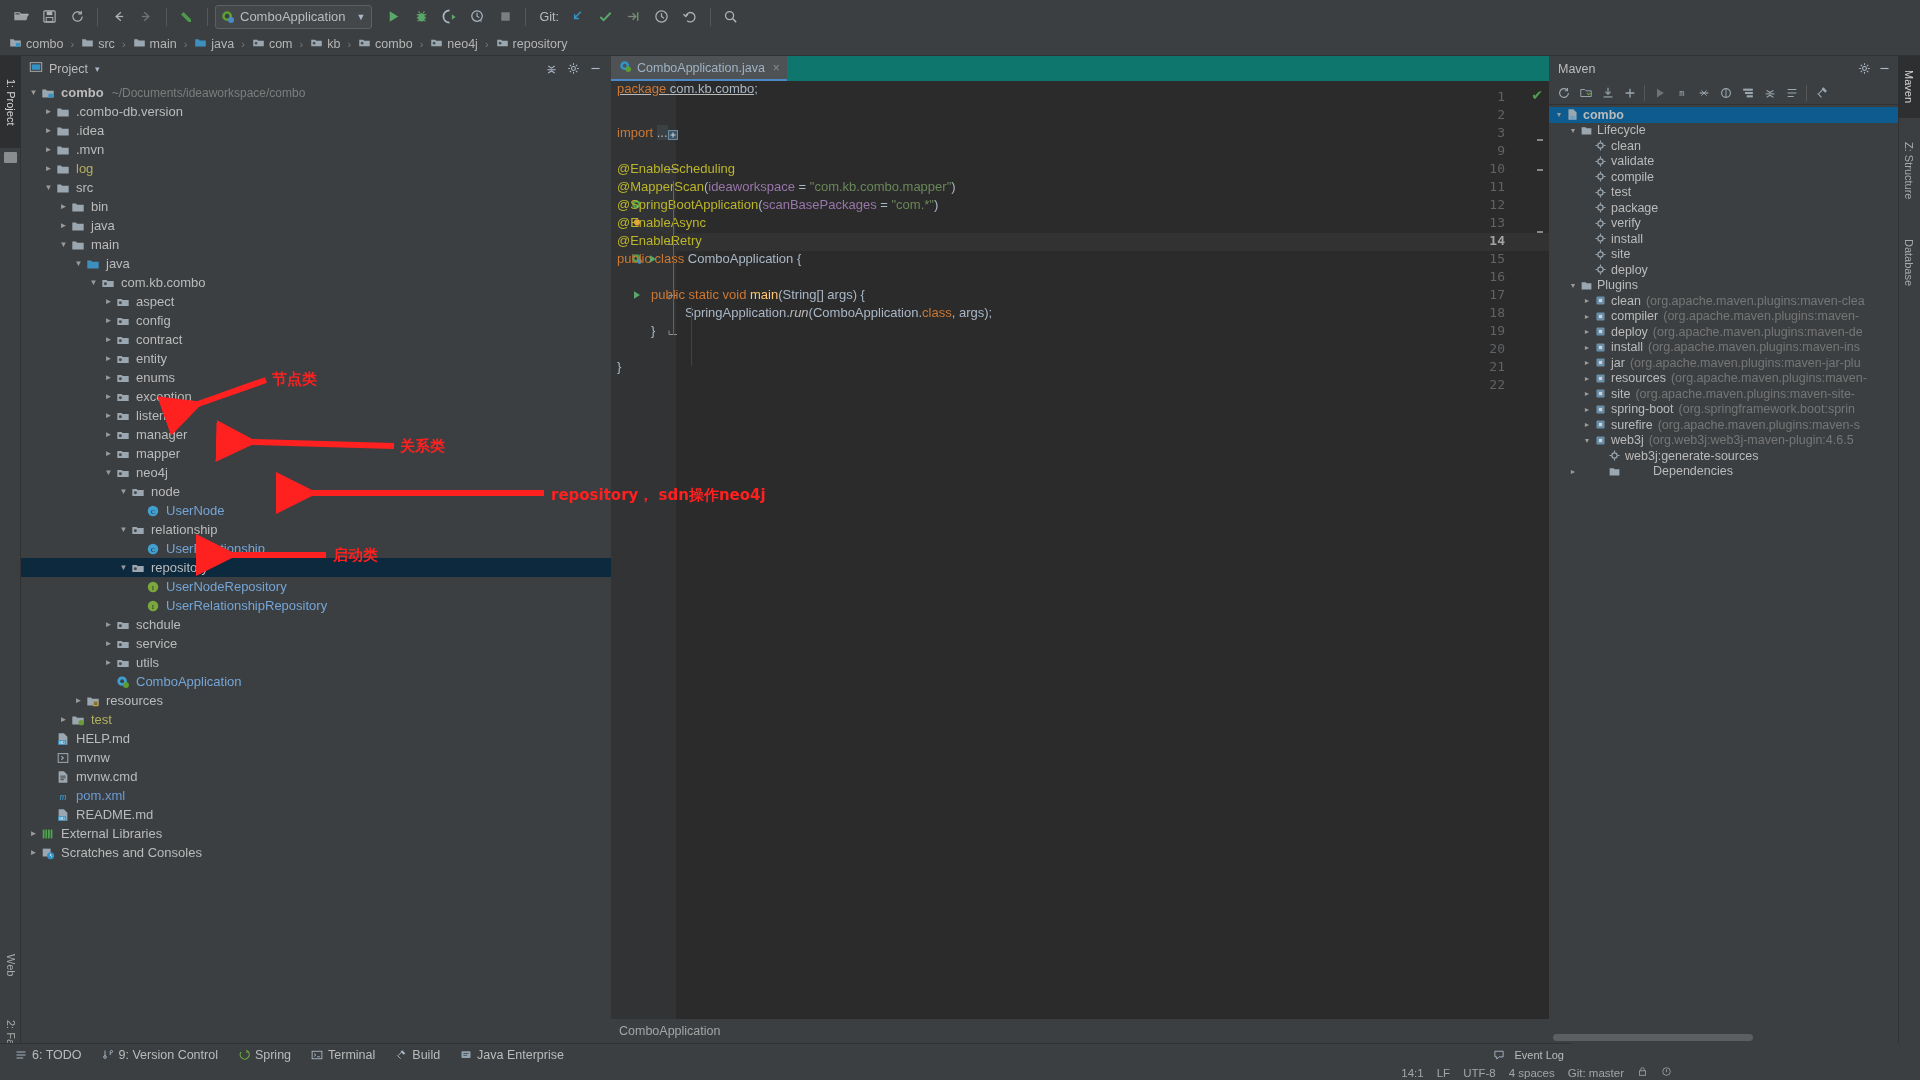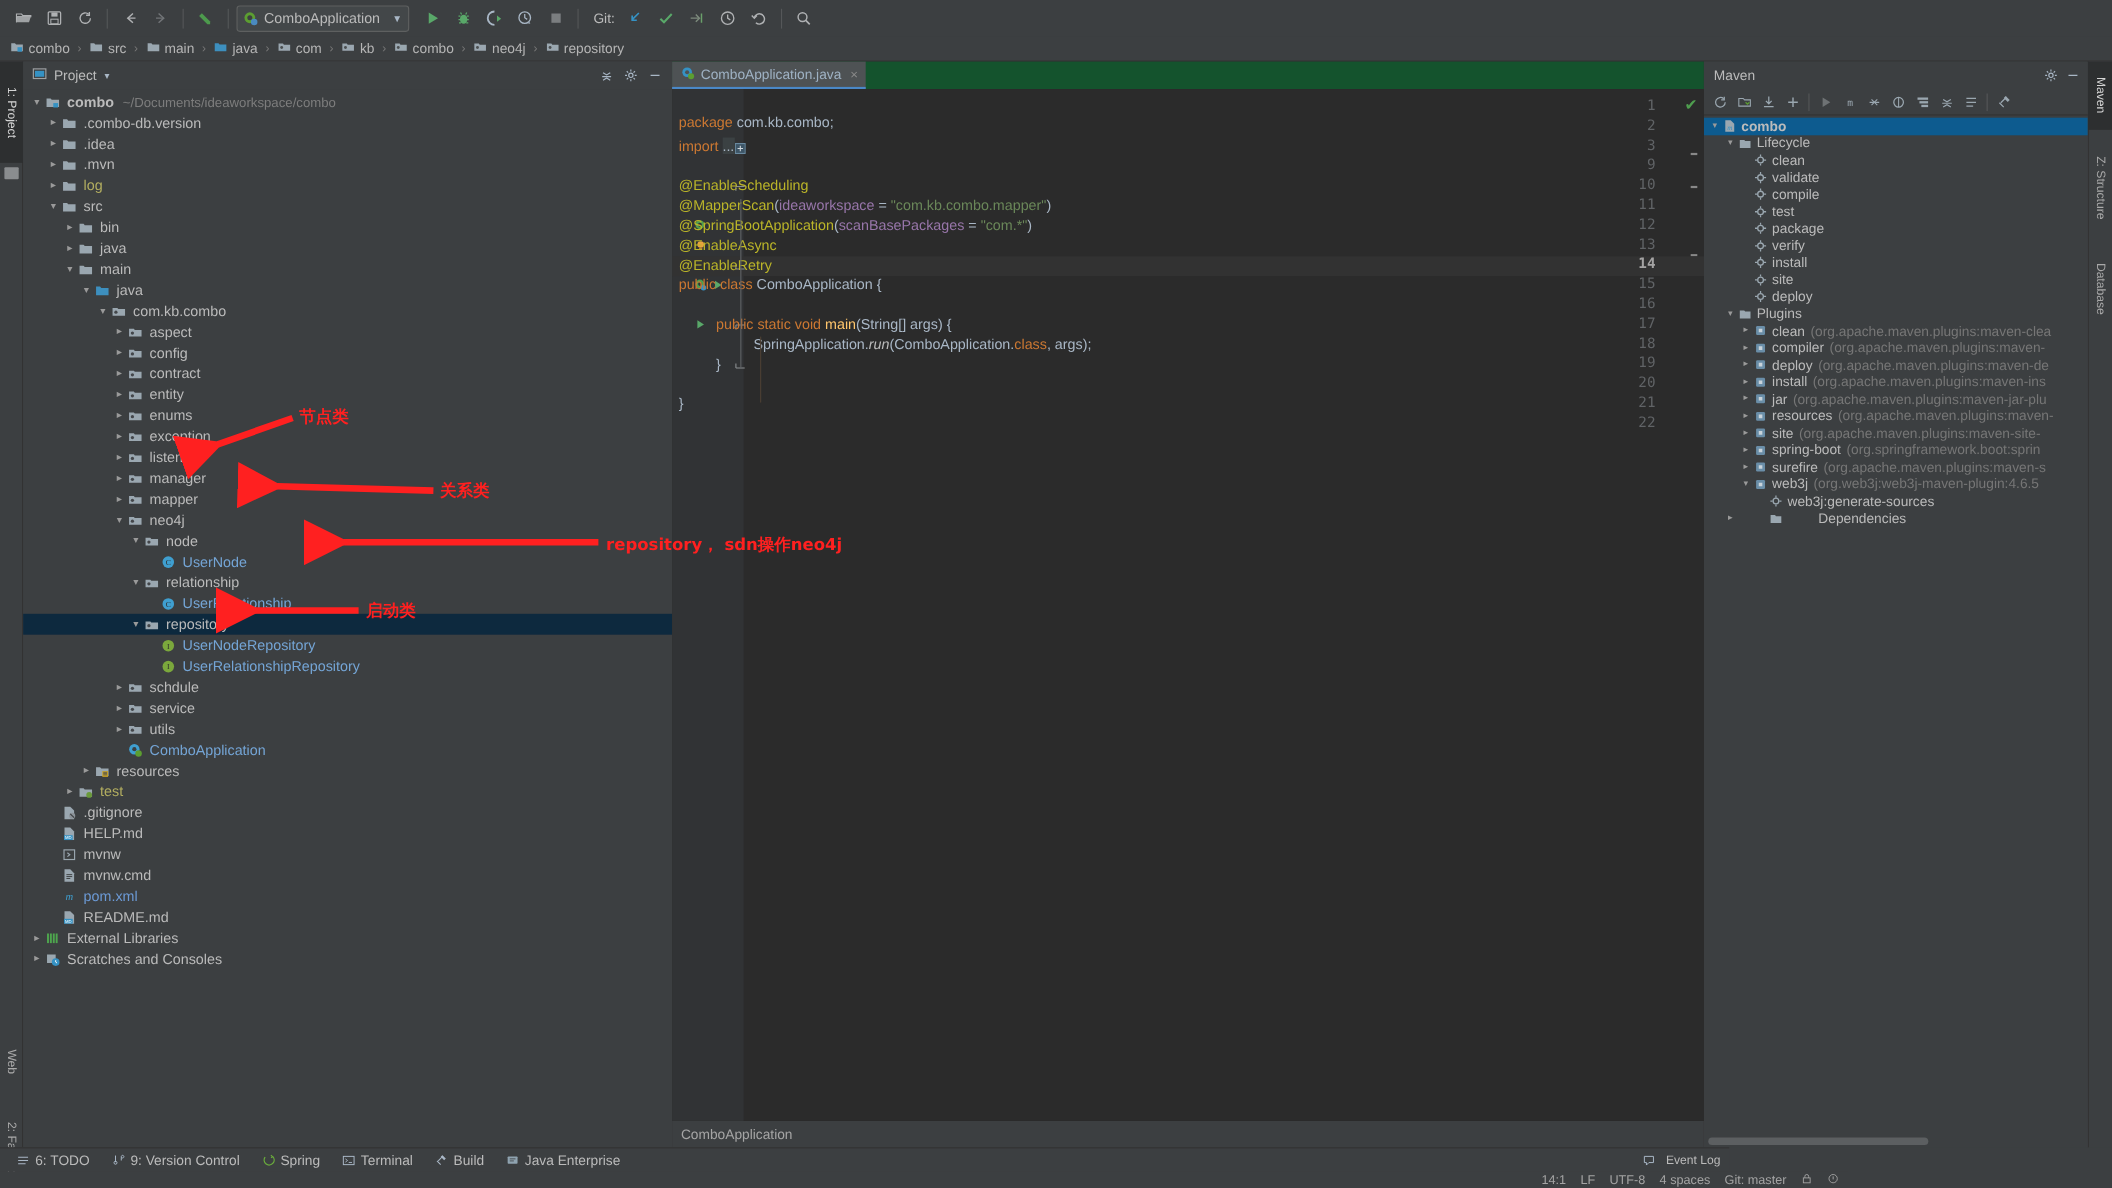--- a/index.html
+++ b/index.html
@@ -97,21 +97,21 @@
   .tlabel.blue{ color:#6c9ad6; }
   .tlabel.cyan{ color:#74a5d6; }
   .tpath{ color:#7d7d7d; margin-left:8px; font-size:12px; }
 
   
   .editor-wrap{
     position:absolute; left:611px; top:56px; width:938px; height:987px;
     background:#2b2b2b; display:flex; flex-direction:column;
   }
   .tabbar{
-    height:25px; background:#14532d; display:flex; align-items:flex-start; flex:0 0 25px;
+    height:25px; background:#0f766e; display:flex; align-items:flex-start; flex:0 0 25px;
   }
   .etab{
     height:25px; display:flex; align-items:center; gap:5px; padding:0 7px 0 8px;
     background:#4e5254; border-bottom:2px solid #4a88c7; cursor:pointer;
   }
   .etab .tname{ color:#9fb2c4; font-size:12.5px; }
   .etab .tclose{ color:#8b8b8b; font-size:12px; margin-left:3px; }
   .code-area{ flex:1; position:relative; background:#2b2b2b; overflow:hidden; }
   .gutter{
     position:absolute; left:0; top:0; width:65px; height:100%;
@@ -793,31 +793,20 @@
               <circle cx="11.5" cy="11" r="3" fill="#6a9a3a"></circle>
             </svg>
           </span>
           <span class="tlabel yellow">test</span>
         </div>
         <div class="trow" style="padding-left: 21px;">
           <span class="tw"></span>
           <span class="tico">
             <svg width="14" height="14" viewBox="0 0 16 16">
               <path d="M3 1.5h6l4 4v9H3z" fill="#9aa7b0"></path>
-              <circle cx="11" cy="11" r="3.2" fill="#8b9298"></circle>
-              <path d="M9 9l4 4" stroke="#3c3f41" stroke-width="1.2"></path>
-            </svg>
-          </span>
-          <span class="tlabel">.gitignore</span>
-        </div>
-        <div class="trow" style="padding-left: 21px;">
-          <span class="tw"></span>
-          <span class="tico">
-            <svg width="14" height="14" viewBox="0 0 16 16">
-              <path d="M3 1.5h6l4 4v9H3z" fill="#9aa7b0"></path>
               <rect x="2.5" y="9.5" width="9" height="5" fill="#3592c4"></rect>
               <text x="7" y="13.6" font-size="4.4" fill="#fff" text-anchor="middle" font-family="sans-serif">MD</text>
             </svg>
           </span>
           <span class="tlabel">HELP.md</span>
         </div>
         <div class="trow" style="padding-left: 21px;">
           <span class="tw"></span>
           <span class="tico">
             <svg width="14" height="14" viewBox="0 0 16 16">
@@ -898,21 +887,21 @@
       </div>
     </div>
     <div class="code-area">
       <div class="gutter"></div>
       <div class="check-ok">✔</div>
       <div class="vscroll-mark" style="top:58px"></div>
       <div class="vscroll-mark" style="top:88px"></div>
       <div class="vscroll-mark" style="top:150px"></div>
       <div id="code-lines">
           <div class="gline" style="top: 8px;">1</div>
-          <div class="cl" style="top: 22px; padding-left: 6px;"><span class="kw">package </span><span class="pl">com.kb.combo;</span></div>
+          <div class="cl" style="top: 0; padding-left: 6px; text-decoration: underline;"><span class="kw">package </span><span class="pl">com.kb.combo;</span></div>
           <div class="gline" style="top: 26px;">2</div>
           <div class="cl" style="top: 26px; padding-left: 6px;"></div>
           <div class="gline" style="top: 44px;">3</div>
           <div class="gicon" style="top: 47px; left: 57px; position: absolute; width: 10px; height: 10px;"><svg width="10" height="10" viewBox="0 0 10 10">
               <rect x="0.5" y="0.5" width="9" height="9" fill="#3d5566" stroke="#6a8aa0"></rect>
               <path d="M2.5 5h5M5 2.5v5" stroke="#cfd6dc" stroke-width="1"></path>
             </svg></div>
           <div class="cl" style="top: 44px; padding-left: 6px;"><span class="kw">import </span><span style="background: rgb(59, 65, 67); color: rgb(169, 183, 198);">...</span></div>
           <div class="gline" style="top: 62px;">9</div>
           <div class="cl" style="top: 62px; padding-left: 6px;"></div>

